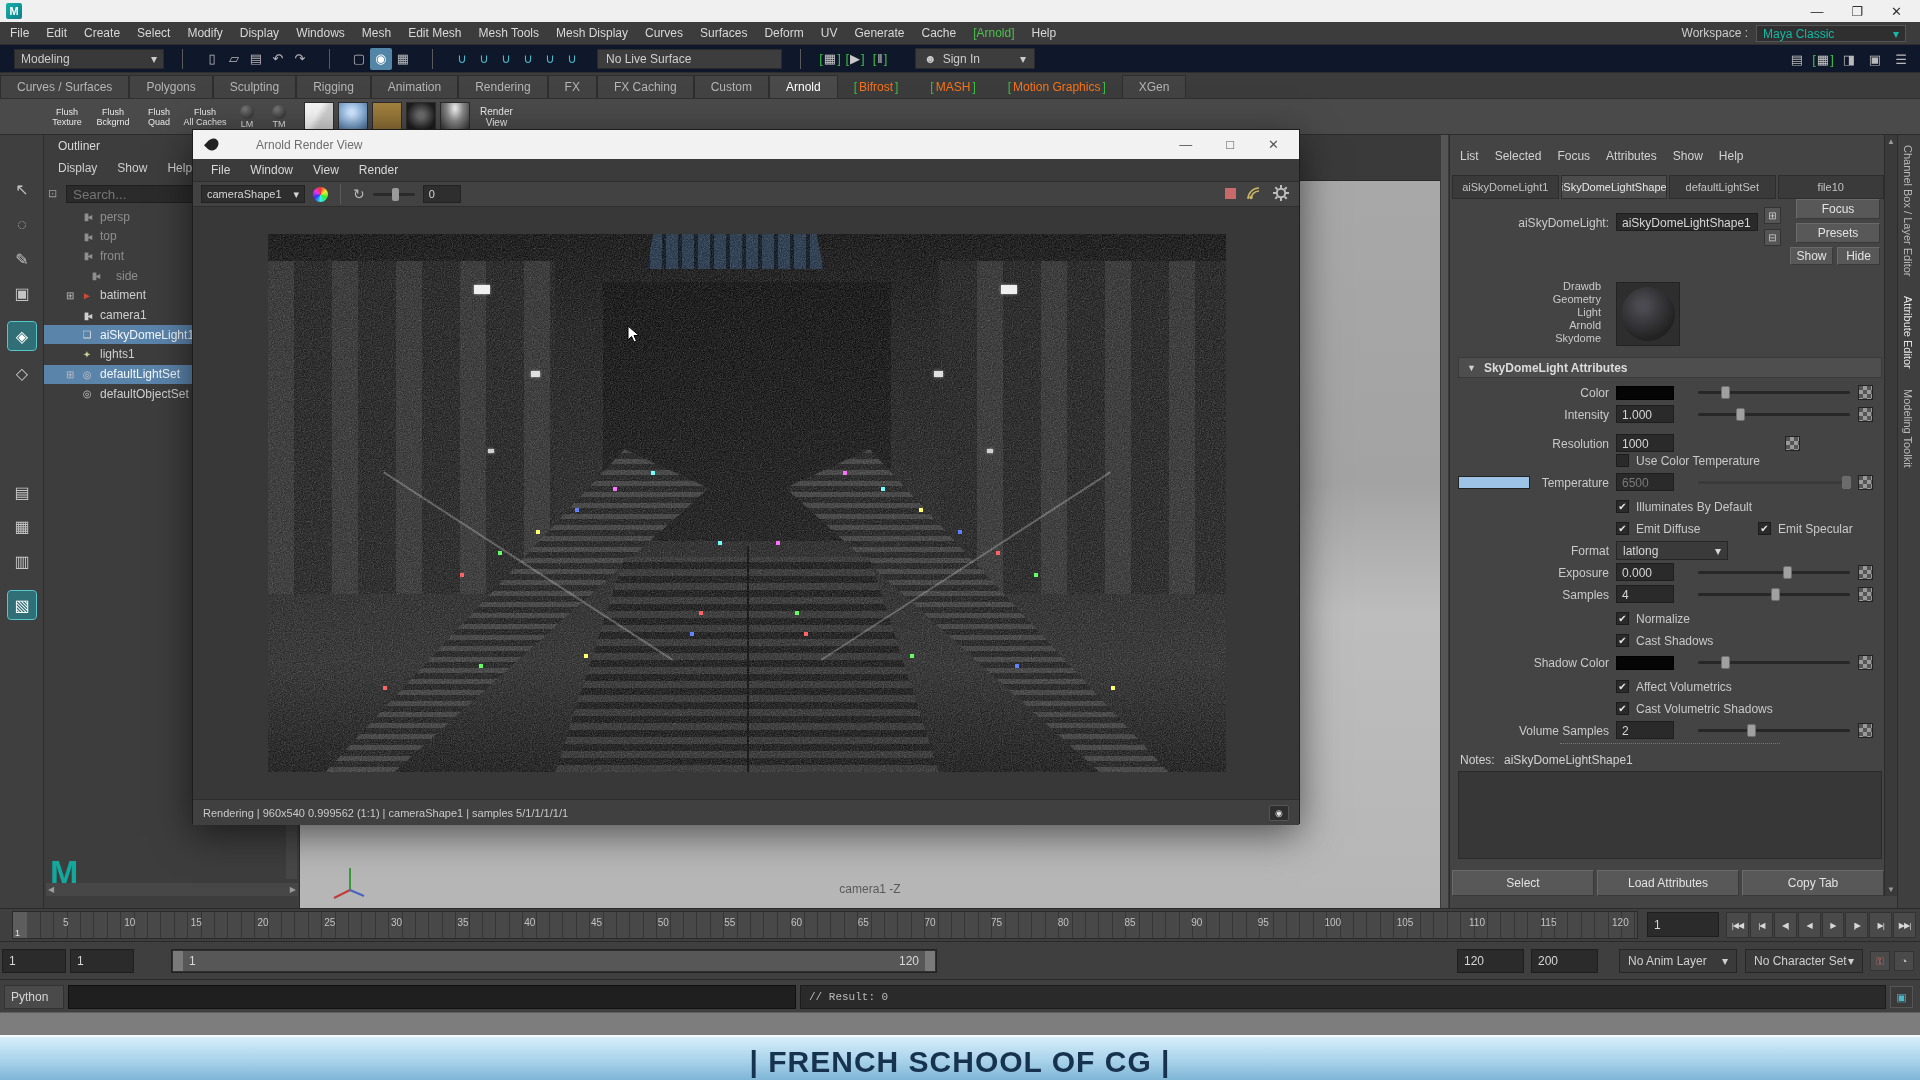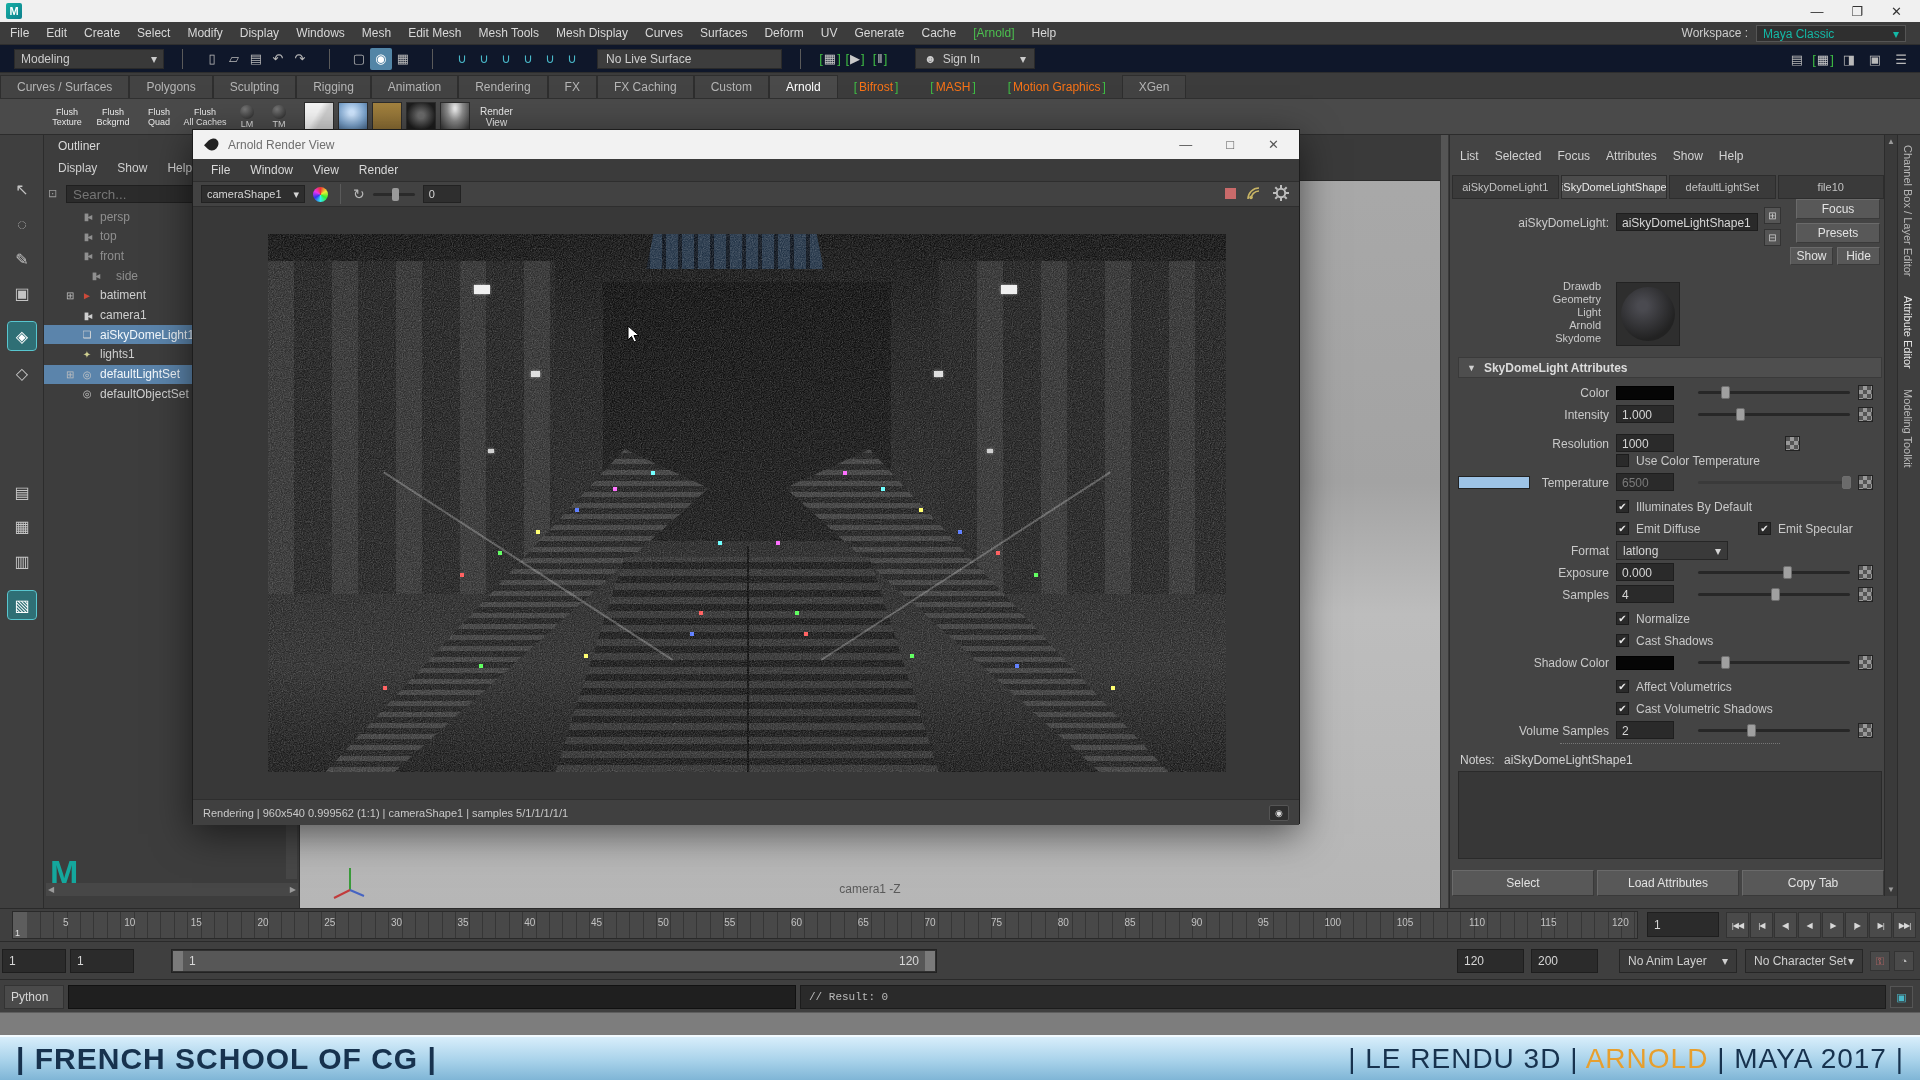--- a/index.html
+++ b/index.html
@@ -121,21 +121,21 @@
   .ae-sphere::before{content:"";position:absolute;inset:4px;border-radius:50%;background:radial-gradient(circle at 40% 35%,#4a4a50 10%,#222 70%);}
   .node-icon{position:absolute;width:17px;height:17px;background:#555;border:1px solid #333;color:#ccc;font-size:10px;display:flex;align-items:center;justify-content:center;}
 
   
   #side-strip{position:absolute;left:1897px;top:0;width:23px;height:773px;background:#3f3f3f;border-left:1px solid #2c2c2c;}
   .side-tab{writing-mode:vertical-rl;color:#b9b9b9;font-size:11px;padding:10px 4px;white-space:nowrap;}
   .side-tab.active{color:#e8e8e8;}
 
   
   #rv{position:absolute;left:192px;top:129px;width:1108px;height:695px;background:#3d3d3d;border:1px solid #1d1d1d;box-shadow:0 10px 36px rgba(0,0,0,.55);z-index:10;}
-  #rv-title{position:absolute;left:0;top:0;width:100%;height:29px;background:#f2f2f2;display:flex;align-items:center;padding:0 12px;color:#6e6e6e;}
+  #rv-title{position:absolute;left:0;top:0;width:100%;height:29px;background:#f2f2f2;display:flex;align-items:center;padding:0 12px;color:#6e6e6e;gap:28px;}
   .arnold-drop{width:11px;height:13px;background:#222;border-radius:50% 50% 50% 0;transform:rotate(45deg);margin:0 10px 0 2px;}
   #rv-title .rv-controls{margin-left:auto;display:flex;gap:34px;color:#555;font-size:13px;padding-right:8px;}
   #rv-menu{position:absolute;left:0;top:29px;width:100%;height:23px;background:#3b3b3b;border-bottom:1px solid #2e2e2e;display:flex;align-items:center;gap:20px;padding-left:18px;color:#d6d6d6;}
   #rv-toolbar{position:absolute;left:0;top:52px;width:100%;height:25px;background:#424242;border-bottom:1px solid #2e2e2e;display:flex;align-items:center;gap:8px;padding-left:8px;}
   #rv-cam-dd{background:#2e2e2e;border:1px solid #222;width:104px;height:18px;display:flex;align-items:center;justify-content:space-between;padding:0 5px;color:#d6d6d6;font-size:11px;}
   .color-wheel{width:15px;height:15px;border-radius:50%;background:conic-gradient(#e33,#ee3,#3e3,#3ee,#33e,#e3e,#e33);}
   .rv-slider{width:42px;height:3px;background:#2a2a2a;position:relative;border-radius:2px;}
   .rv-slider .handle{position:absolute;left:45%;top:-5px;width:7px;height:13px;background:#9a9a9a;border-radius:2px;}
   .rv-num{background:#2e2e2e;border:1px solid #222;width:38px;height:18px;color:#d6d6d6;display:flex;align-items:center;padding:0 5px;font-size:11px;}
   #rv-tb-right{position:absolute;right:10px;top:3px;display:flex;gap:10px;align-items:center;}
@@ -181,21 +181,21 @@
   
   #cmdline{position:absolute;left:0;top:979px;width:1920px;height:33px;background:#3f3f3f;border-top:1px solid #2a2a2a;}
   #cmd-label{position:absolute;left:4px;top:5px;width:60px;height:24px;background:#4a4a4a;border:1px solid #333;color:#d6d6d6;display:flex;align-items:center;padding-left:6px;}
   #cmd-input{position:absolute;left:68px;top:5px;width:728px;height:24px;background:#1f1f1f;border:1px solid #111;color:#ddd;padding:0 6px;font-family:"Liberation Mono",monospace;}
   #cmd-result{position:absolute;left:800px;top:5px;width:1086px;height:24px;background:#2a2a2a;border:1px solid #1c1c1c;color:#b9b9b9;display:flex;align-items:center;padding:0 8px;font-family:"Liberation Mono",monospace;font-size:11px;}
   #cmd-ic{position:absolute;left:1890px;top:6px;width:23px;height:22px;background:#3a3a3a;border:1px solid #555;color:#49b8c9;font-size:11px;display:flex;align-items:center;justify-content:center;}
 
   #gray-strip{position:absolute;left:0;top:1012px;width:1920px;height:23px;background:#7d7d7d;border-top:1px solid #5e5e5e;}
 
   
-  #banner{position:absolute;left:0;top:1035px;width:1920px;height:45px;background:linear-gradient(180deg,#d8eefb 0%,#a8d2ea 55%,#7fb5d6 100%);border-top:2px solid #f2fafe;display:flex;align-items:center;justify-content:space-between;padding:0 16px;}
+  #banner{position:absolute;left:0;top:1035px;width:1920px;height:45px;background:linear-gradient(180deg,#d8eefb 0%,#a8d2ea 55%,#7fb5d6 100%);border-top:2px solid #f2fafe;display:flex;align-items:center;justify-content:space-between;padding:8px 16px;flex-direction:column;}
   #banner .left{font-size:30px;font-weight:bold;color:#17324e;letter-spacing:1px;white-space:nowrap;}
   #banner .right{font-size:28px;font-weight:normal;color:#17324e;letter-spacing:1px;white-space:nowrap;}
   #banner .orange{color:#e79f2e;}
 
   #cursor{position:absolute;left:627px;top:325px;z-index:40;}
 </style>
 </head>
 <body>
 
 <div id="app">

